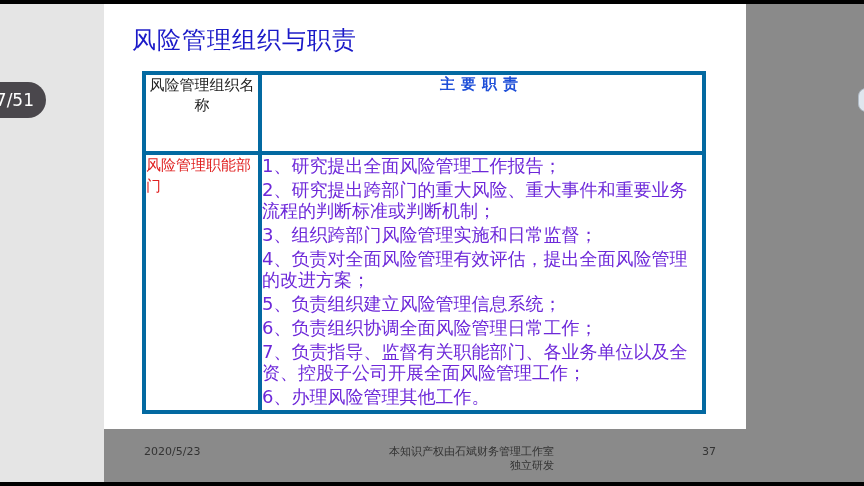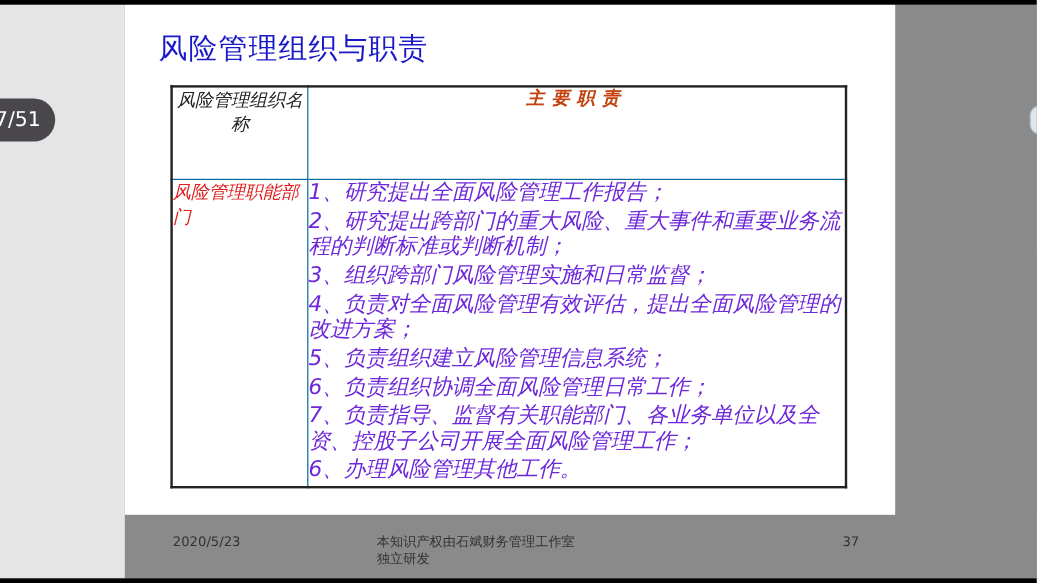--- a/index.html
+++ b/index.html
@@ -27,40 +27,40 @@
   }
   .slide-title {
     position: absolute; left: 28px; top: 20px;
     font-size: 24px; color: #1a19c8; font-weight: 500; letter-spacing: 1px;
   }
   table.duties {
     position: absolute; left: 38px; top: 67px; width: 564px;
     border-collapse: collapse; border: 2px solid #222;
   }
   table.duties td, table.duties th {
-    border: 1px solid #0369a1; vertical-align: top; padding: 0; font-style: italic;
+    border: 4px solid #0369a1; vertical-align: top; padding: 0;
   }
   th.col-name {
     width: 112px; height: 76px; font-weight: normal; font-size: 15px; color: #222;
     text-align: center; vertical-align: middle; line-height: 20px; padding: 0 6px;
   }
   th.col-duty {
-    font-weight: bold; font-size: 15px; color: #c2410c; text-align: center; vertical-align: middle;
+    font-weight: bold; font-size: 15px; color: #1d4ed8; text-align: center; vertical-align: middle;
     letter-spacing: 6px;
   }
   td.org-name {
     color: #e02020; font-size: 15px; line-height: 21px; padding: 3px 4px 0 6px;
   }
   td.duty-list { padding: 2px 6px 2px 6px; }
   .duty-item {
     font-size: 18px; color: #6d28d9; line-height: 21px; margin-bottom: 3px;
   }
   .footer-date { position: absolute; left: 40px; top: 441px; font-size: 11px; color: #333; }
   .footer-copyright {
-    position: absolute; left: 210px; top: 441px; width: 240px; text-align: left;
+    position: absolute; left: 210px; top: 441px; width: 240px; text-align: right;
     font-size: 11px; color: #333; line-height: 14px;
   }
   .footer-page { position: absolute; left: 598px; top: 441px; font-size: 11px; color: #333; }
 </style>
 </head>
 <body>
 
 <div class="top-bar"></div>
 
 <div class="left-panel">

